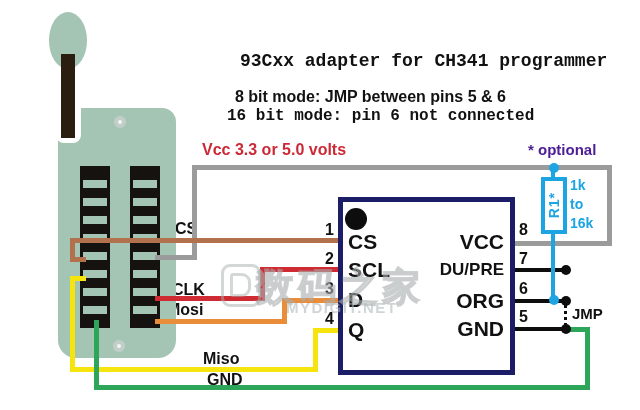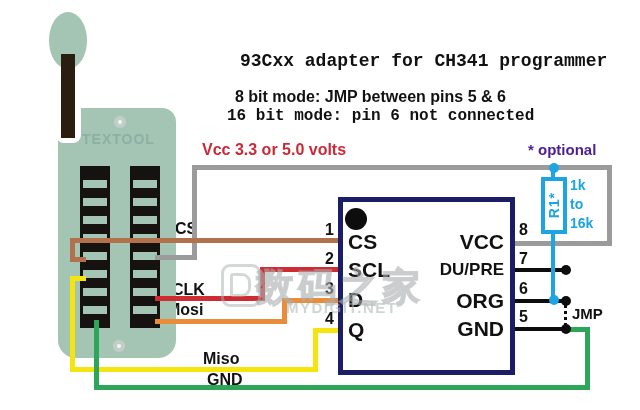--- a/index.html
+++ b/index.html
@@ -70,21 +70,20 @@
   <div class="lbl title">93Cxx adapter for CH341 programmer</div>
   <div class="lbl mode8">8 bit mode: JMP between pins 5 &amp; 6</div>
   <div class="lbl mode16">16 bit mode: pin 6 not connected</div>
   <div class="lbl vccnote">Vcc 3.3 or 5.0 volts</div>
   <div class="lbl optnote">* optional</div>
 
   <div class="lever"></div>
   <div class="body"></div>
   <div class="notch"></div>
   <div class="stem"></div>
-  <div class="brand">TEXTOOL</div>
   <div class="screw" style="left:114px;top:116px;"></div>
   <div class="screw" style="left:113px;top:340px;"></div>
   <div class="col" style="left:80px;"></div>
   <div class="col" style="left:130px;"></div>
 
   <div class="seg c-gray z4" style="left:155px;top:255px;width:42px;height:5px;"></div>
   <div class="seg c-gray z4" style="left:192px;top:166px;width:5px;height:94px;"></div>
   <div class="seg c-gray z4" style="left:192px;top:165px;width:420px;height:5px;"></div>
   <div class="seg c-gray z4" style="left:607px;top:165px;width:5px;height:81px;"></div>
   <div class="seg c-gray z4" style="left:515px;top:241px;width:97px;height:5px;"></div>

